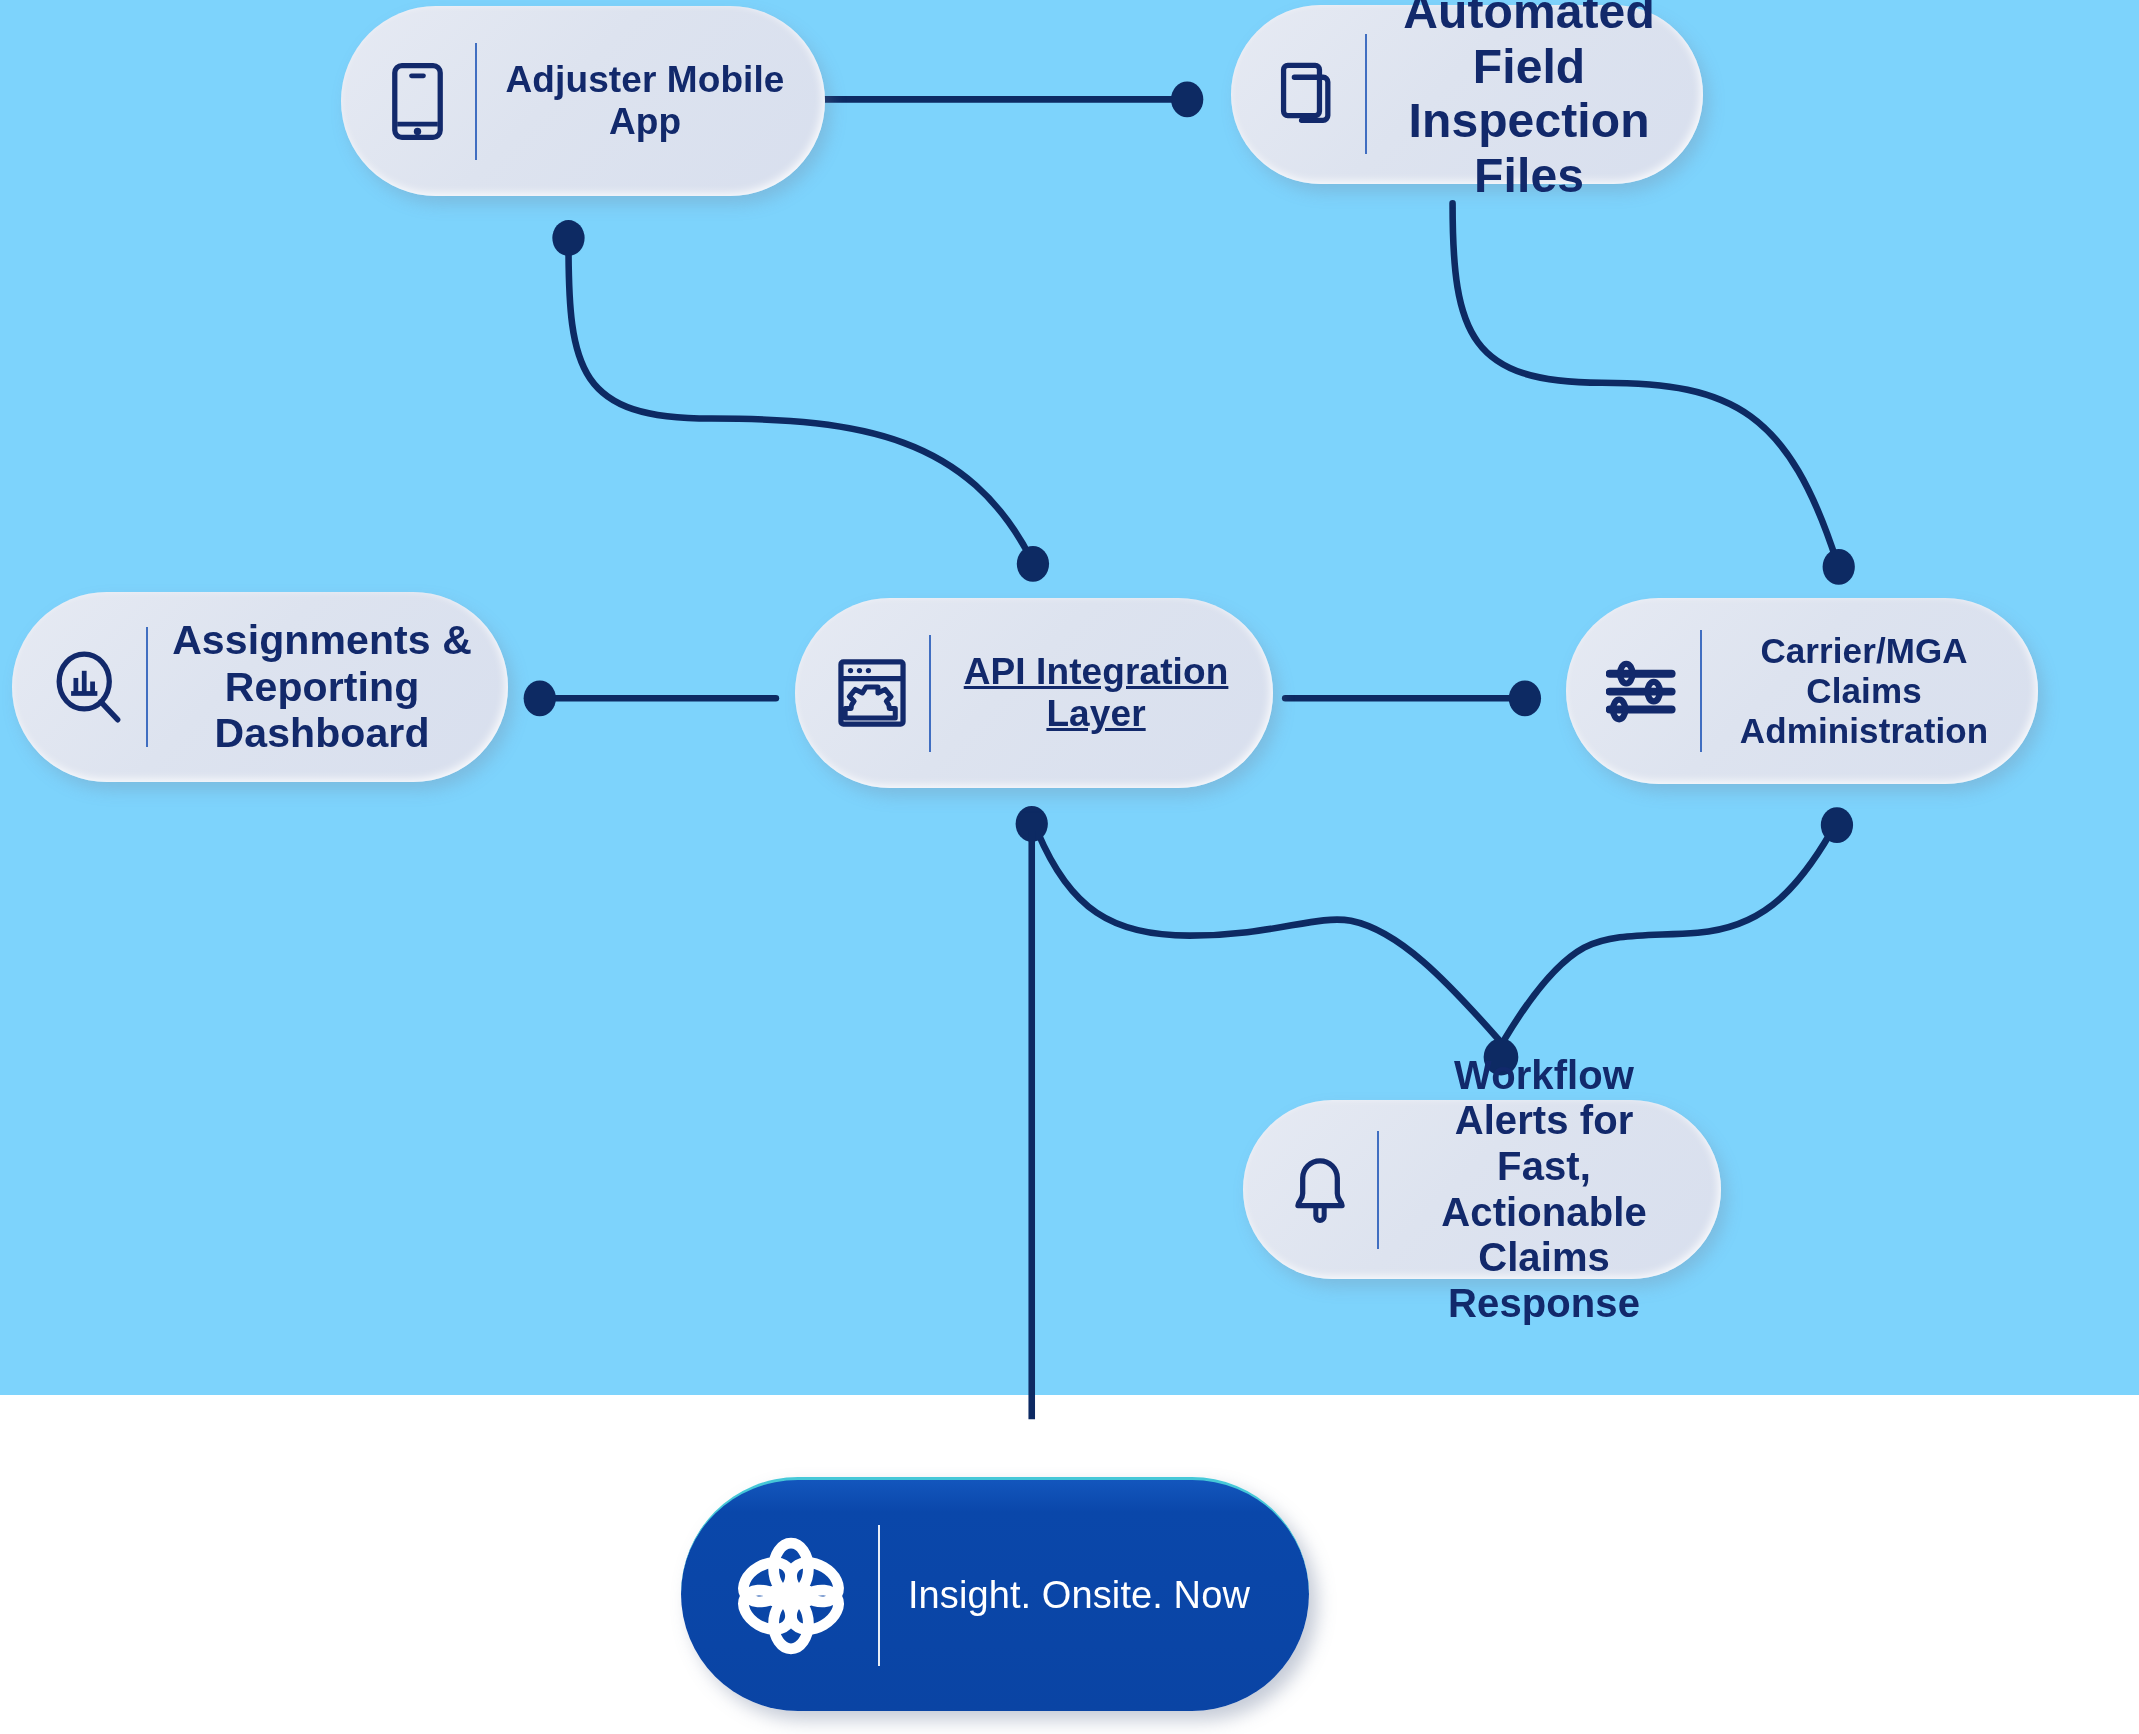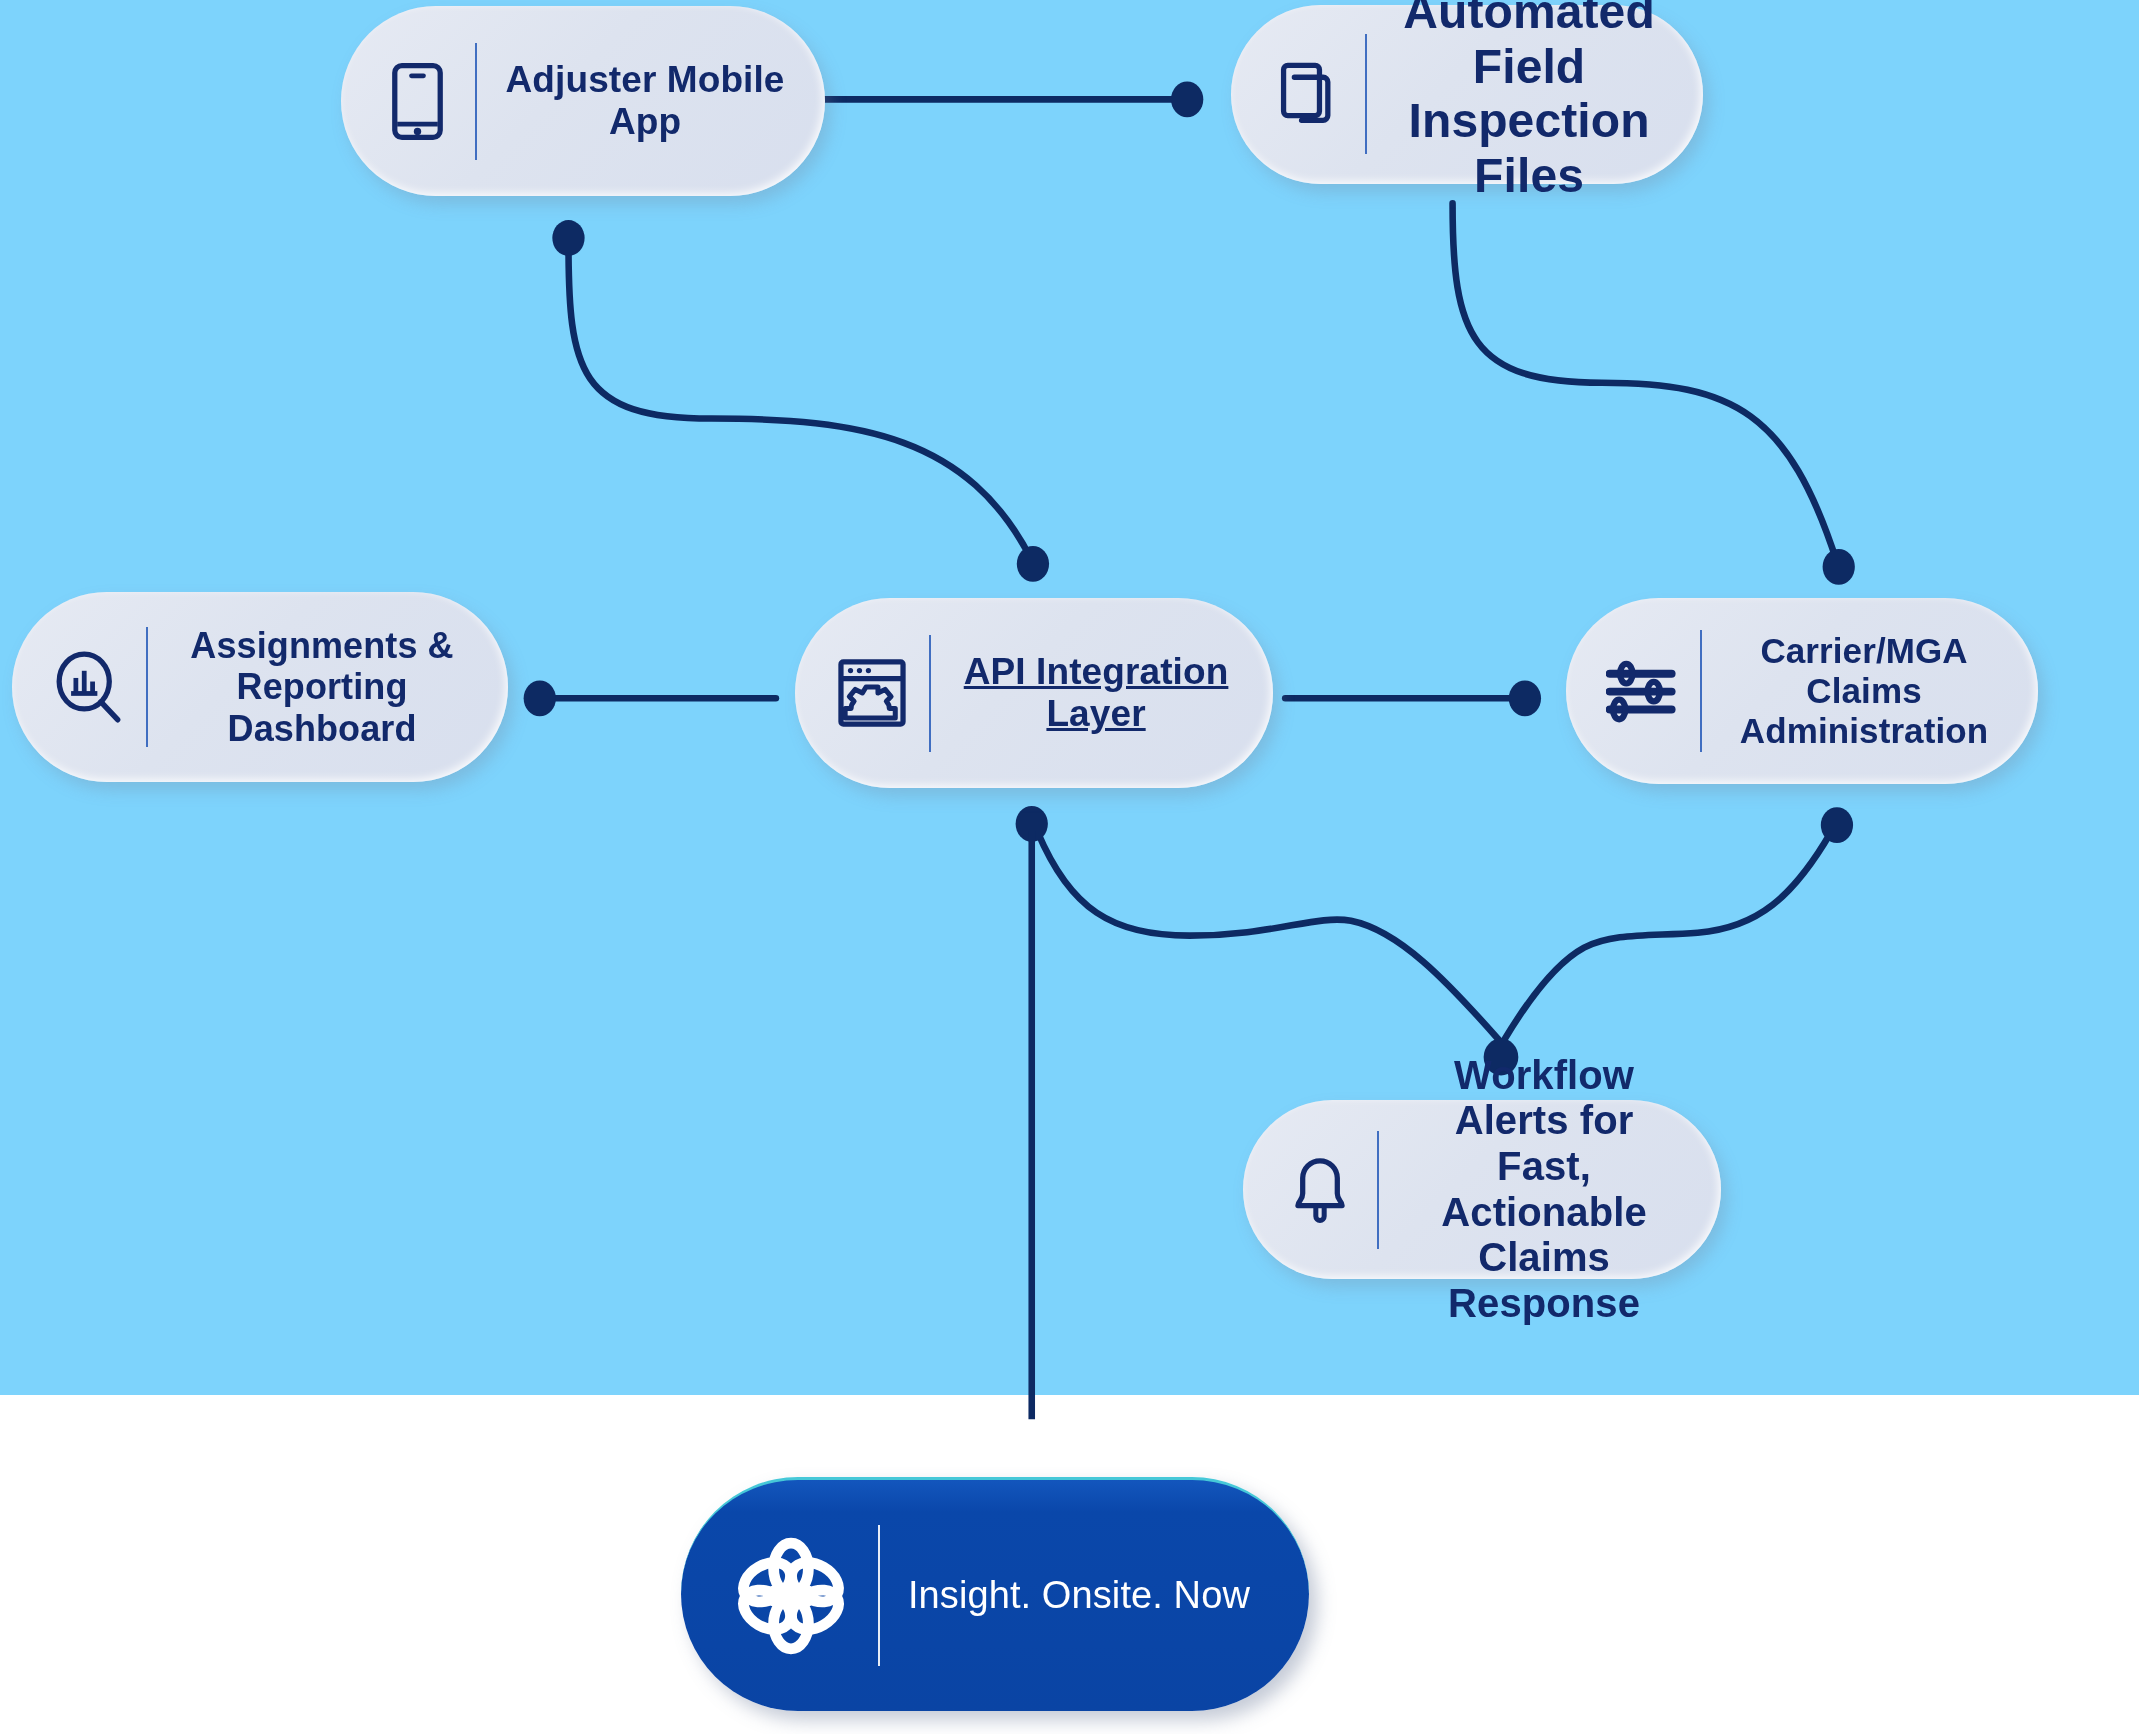--- a/index.html
+++ b/index.html
@@ -84,21 +84,21 @@
   #node-automated-field-inspection-files {
     left: 1231px; top: 4.8px;   width: 472px;  height: 179px;
   }
   #node-automated-field-inspection-files .divider { height: 120px; }
   #node-automated-field-inspection-files .label { font-size: 48px; }
 
   #node-assignments-reporting-dashboard {
     left: 12px;   top: 592px; width: 496px;  height: 190px;
   }
   #node-assignments-reporting-dashboard .divider { height: 120px; }
-  #node-assignments-reporting-dashboard .label { font-size: 36px; }
+  #node-assignments-reporting-dashboard .label { font-size: 41px; }
 
   #node-api-integration-layer {
     left: 795px; top: 598px; width: 478px; height: 190px;
   }
   #node-api-integration-layer .divider { height: 117px; }
   #node-api-integration-layer .label { font-size: 37px; text-decoration: underline; }
 
   #node-carrier-mga-claims-administration {
     left: 1566px; top: 598px; width: 472px; height: 186px; justify-content: space-between;
   }

